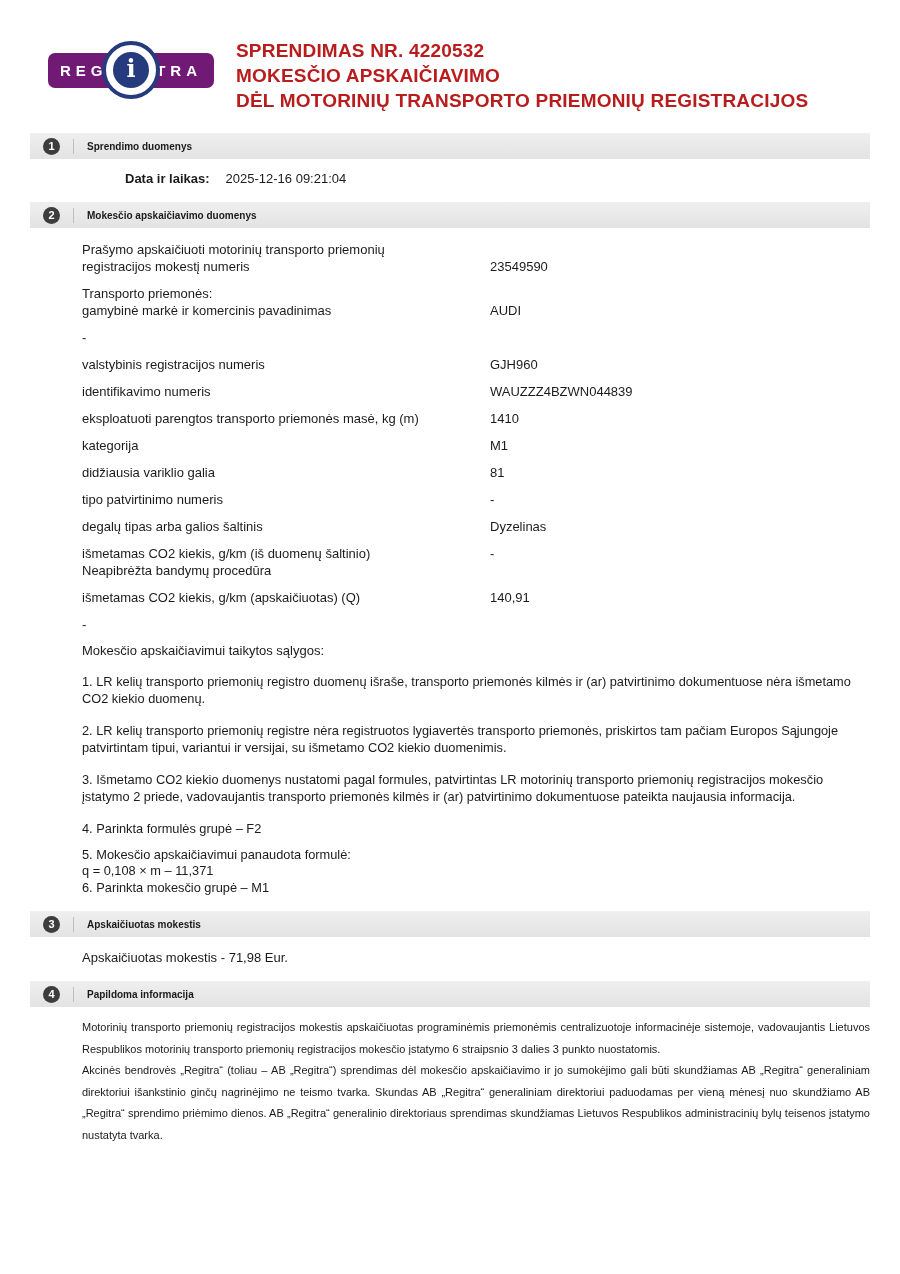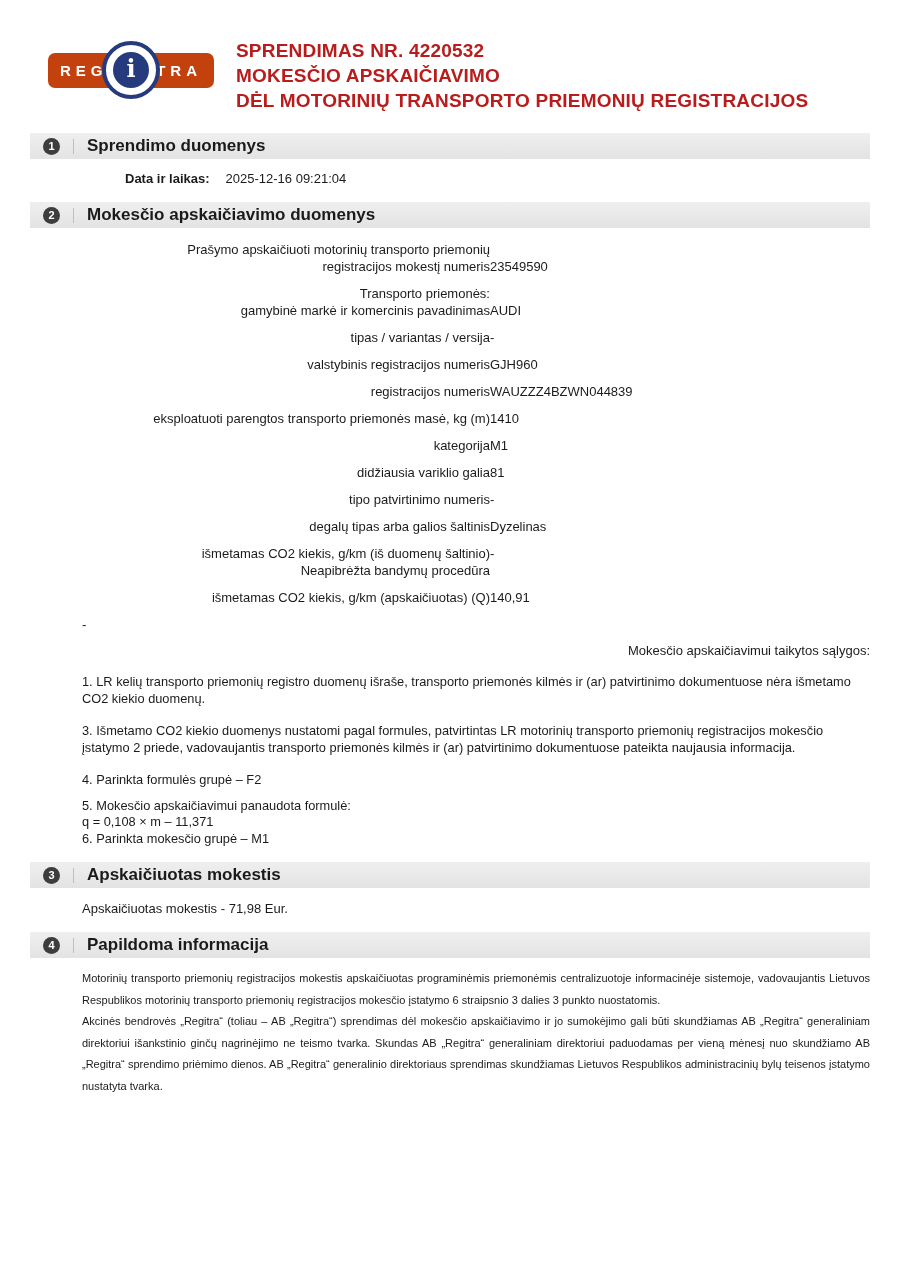--- a/index.html
+++ b/index.html
@@ -9,21 +9,21 @@
     background: #ffffff; color: #1b1b1b;
     font-family: "Liberation Sans", sans-serif;
   }
   .page { padding: 30px 30px 0 30px; }
 
   
   .doc-header { display: flex; align-items: flex-start; margin: 2px 0 20px 18px; }
   .logo { position: relative; width: 166px; height: 76px; flex: 0 0 auto; }
   .logo-bar {
     position: absolute; left: 0; top: 21px; width: 166px; height: 35px;
-    background: #c2410c; border-radius: 7px;
+    background: #701a75; border-radius: 7px;
     display: flex; align-items: center; justify-content: space-between;
     padding: 0 12px;
   }
   .logo-bar span {
     color: #fff; font-weight: bold; font-size: 15px; letter-spacing: 5px;
   }
   .logo-circle {
     position: absolute; left: 50%; top: 50%; transform: translate(-50%,-50%);
     width: 58px; height: 58px; border-radius: 50%;
     background: #ffffff; border: 4px solid #263a7e;
@@ -49,37 +49,37 @@
     display: flex; align-items: center;
   }
   .badge {
     width: 17px; height: 17px; border-radius: 50%;
     background: #3d3d3d; color: #ffffff;
     font-size: 11px; font-weight: bold;
     display: flex; align-items: center; justify-content: center;
     margin-left: 13px; flex: 0 0 auto;
   }
   .bar-divider { width: 1px; height: 15px; background: #bfbfbf; margin-left: 13px; }
-  .sec-title { margin-left: 13px; font-weight: bold; font-size: 17px; color: #1a1a1a; }
+  .sec-title { margin-left: 13px; font-weight: bold; font-size: 10px; color: #1a1a1a; }
 
   .sec-content { padding: 10px 0 12px 52px; font-size: 13px; }
 
   
   .date-row { display: flex; align-items: baseline; padding: 2px 0 4px; }
   .date-label { font-weight: bold; margin-left: 43px; }
   .date-value { margin-left: 16px; }
 
   
   .rows { padding-top: 3px; }
   .data-row { display: flex; align-items: flex-end; margin-bottom: 10px; }
   .data-row.align-top { align-items: flex-start; }
-  .row-label { width: 408px; white-space: pre-line; line-height: 17px; text-align: right; }
+  .row-label { width: 408px; white-space: pre-line; line-height: 17px; }
   .row-value { line-height: 17px; }
 
-  .cond-intro { margin: 3px 0 9px; text-align: right; }
+  .cond-intro { margin: 3px 0 9px; }
   .cond {
     margin: 16px 0 3px; white-space: pre-line;
     font-size: 12.8px; line-height: 16.5px; max-width: 790px;
   }
   .cond.gap { margin-top: 9px; }
 
   
   .tax-line { padding: 3px 0 4px; }
   .info p {
     margin: 0; text-align: justify;
@@ -134,29 +134,28 @@
           <div class="row-label">Prašymo apskaičiuoti motorinių transporto priemonių
 registracijos mokestį numeris</div>
           <div class="row-value">23549590</div>
         </div>
         <div class="data-row">
           <div class="row-label">Transporto priemonės:
 gamybinė markė ir komercinis pavadinimas</div>
           <div class="row-value">AUDI</div>
         </div>
         <div class="data-row">
-          <div class="row-label">tipas / variantas / versija</div>
           <div class="row-value">-</div>
         </div>
         <div class="data-row">
           <div class="row-label">valstybinis registracijos numeris</div>
           <div class="row-value">GJH960</div>
         </div>
         <div class="data-row">
-          <div class="row-label">registracijos numeris</div>
+          <div class="row-label">identifikavimo numeris</div>
           <div class="row-value">WAUZZZ4BZWN044839</div>
         </div>
         <div class="data-row">
           <div class="row-label">eksploatuoti parengtos transporto priemonės masė, kg (m)</div>
           <div class="row-value">1410</div>
         </div>
         <div class="data-row">
           <div class="row-label">kategorija</div>
           <div class="row-value">M1</div>
         </div>
@@ -181,20 +180,21 @@
           <div class="row-label">išmetamas CO2 kiekis, g/km (apskaičiuotas) (Q)</div>
           <div class="row-value">140,91</div>
         </div>
         <div class="data-row">
           <div class="row-value">-</div>
         </div>
       </div>
 
       <div class="cond-intro">Mokesčio apskaičiavimui taikytos sąlygos:</div>
       <p class="cond">1. LR kelių transporto priemonių registro duomenų išraše, transporto priemonės kilmės ir (ar) patvirtinimo dokumentuose nėra išmetamo CO2 kiekio duomenų.</p>
+      <p class="cond">2. LR kelių transporto priemonių registre nėra registruotos lygiavertės transporto priemonės, priskirtos tam pačiam Europos Sąjungoje patvirtintam tipui, variantui ir versijai, su išmetamo CO2 kiekio duomenimis.</p>
       <p class="cond">3. Išmetamo CO2 kiekio duomenys nustatomi pagal formules, patvirtintas LR motorinių transporto priemonių registracijos mokesčio įstatymo 2 priede, vadovaujantis transporto priemonės kilmės ir (ar) patvirtinimo dokumentuose pateikta naujausia informacija.</p>
       <p class="cond">4. Parinkta formulės grupė – F2</p>
       <p class="cond gap">5. Mokesčio apskaičiavimui panaudota formulė:
 q = 0,108 × m – 11,371
 6. Parinkta mokesčio grupė –  M1</p>
     </div>
   </section>
 
   <section>
     <div class="sec-bar">

